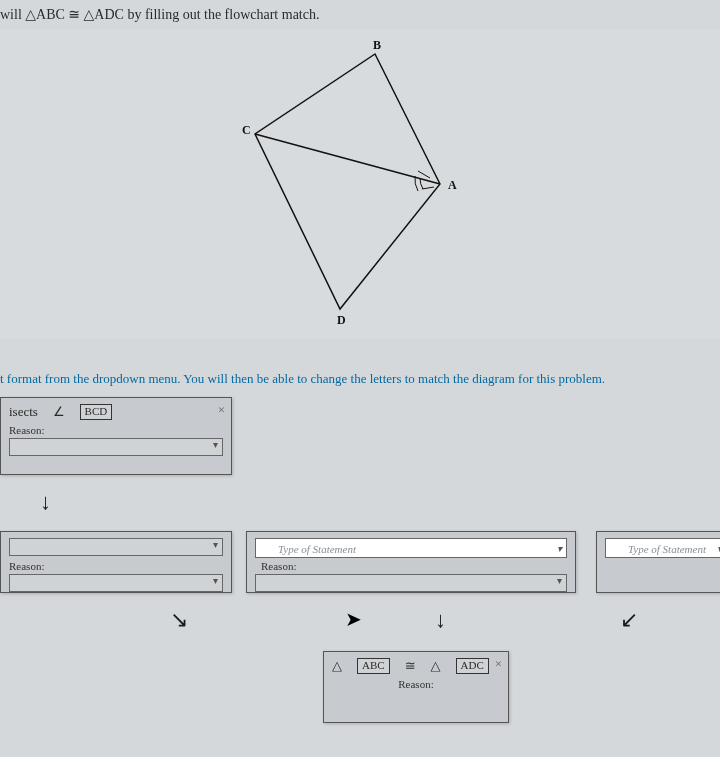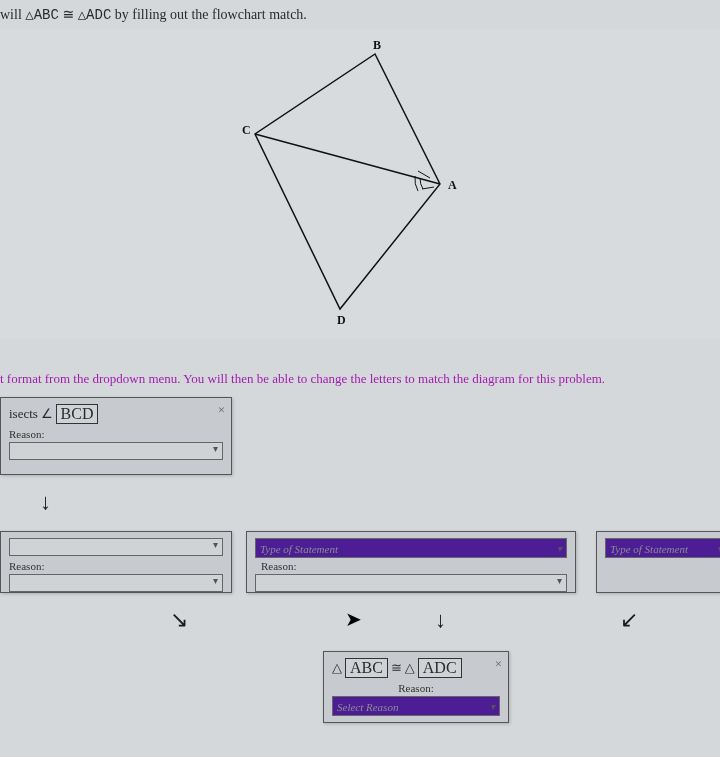--- a/index.html
+++ b/index.html
@@ -11,48 +11,48 @@
       overflow: hidden;
       position: relative;
       color: #2a2a2a;
       font-size: 13px;
     }
     .header-text {
       padding: 6px 0 6px 0;
       font-size: 14px;
       text-align: left;
     }
-    .tri { font-family: Liberation Mono, monospace; }
+    .tri { font-family: Liberation Serif, serif; }
     .diagram-area {
       height: 310px;
       position: relative;
       background: #d8dbde;
     }
     .diagram-area svg { display:block; margin:0 auto; }
     .instruction {
       padding: 32px 0 10px 0;
       font-size: 13px;
-      color: #a21caf;
+      color: #0369a1;
     }
     .flow-area { position: relative; height: 360px; }
     .card {
       position: absolute;
       background: #c7cace;
       border: 1px solid #555;
       box-shadow: 1px 1px 3px rgba(0,0,0,.2);
     }
     .card-inner { padding: 6px 8px; }
-    .stmt-line { font-size: 13px; margin-bottom: 4px; display:flex; align-items:center; gap:3px;}
+    .stmt-line { font-size: 13px; margin-bottom: 4px; display:flex; gap:15px;}
     .angle-sym { font-family: serif; }
     .boxed {
       display: inline-block;
       border: 1px solid #333;
       padding: 0 4px;
       background: #d0d3d6;
-      font-size: 16px;
+      font-size: 11px;
     }
     .reason-label { font-size: 11px; color: #333; margin-bottom:2px; }
     .reason-select {
       display:block;
       width: 100%;
       height: 18px;
       border: 1px solid #666;
       background: #d0d3d6;
       position: relative;
     }
@@ -61,25 +61,25 @@
       position: absolute;
       right: 4px;
       top: 0;
       font-size: 10px;
       color:#555;
     }
     .type-select {
       width: 100%;
       height: 20px;
       border: 1px solid #666;
-      background: #4c1d95;
+      background: #ffffff;
       color: #8a8e92;
       font-size: 11px;
       font-style: italic;
-      padding-left: 4px;
+      padding-left: 22px;
       line-height: 20px;
       position: relative;
     }
     .type-select::after {
       content: "▾";
       position: absolute;
       right: 4px;
       top: 0;
       font-size: 10px;
       color:#555;
@@ -183,19 +183,16 @@
     <span class="x-clear">×</span>
     <div class="card-inner">
       <div class="stmt-line">
         <span class="angle-sym">△</span>
         <span class="boxed">ABC</span>
         <span>≅</span>
         <span class="angle-sym">△</span>
         <span class="boxed">ADC</span>
       </div>
       <div class="reason-label" style="text-align:center;">Reason:</div>
-      <div class="type-select">
-        <span>Select Reason</span>
-      </div>
     </div>
   </div>
 
 </div>
 
 </body></html>

